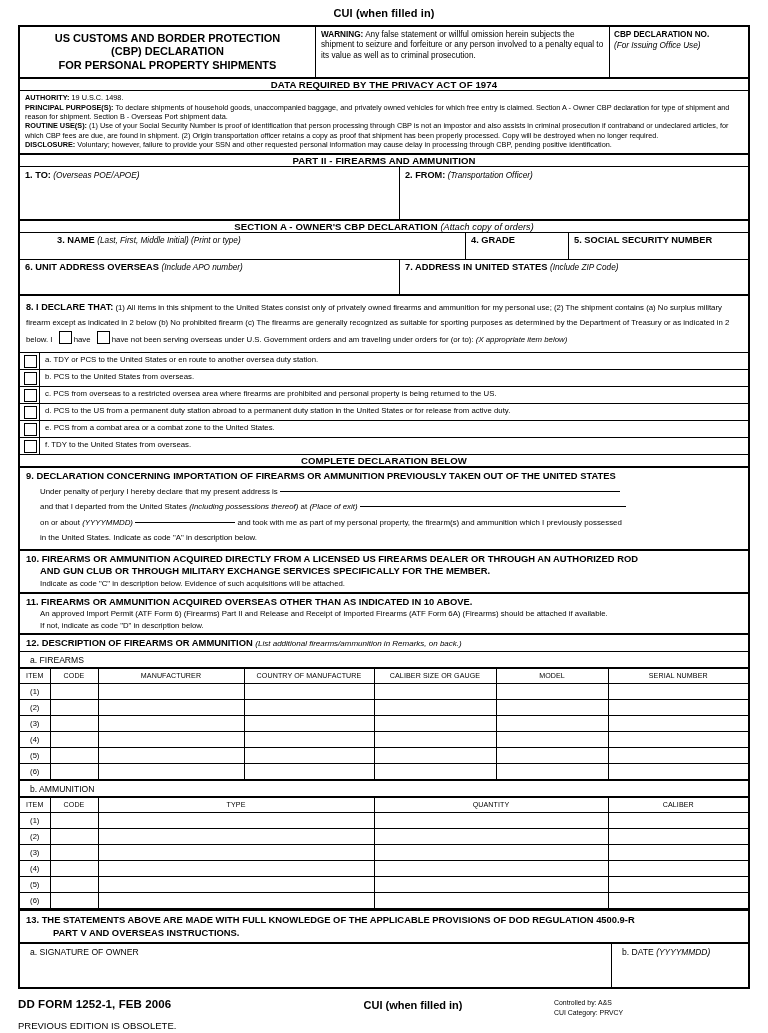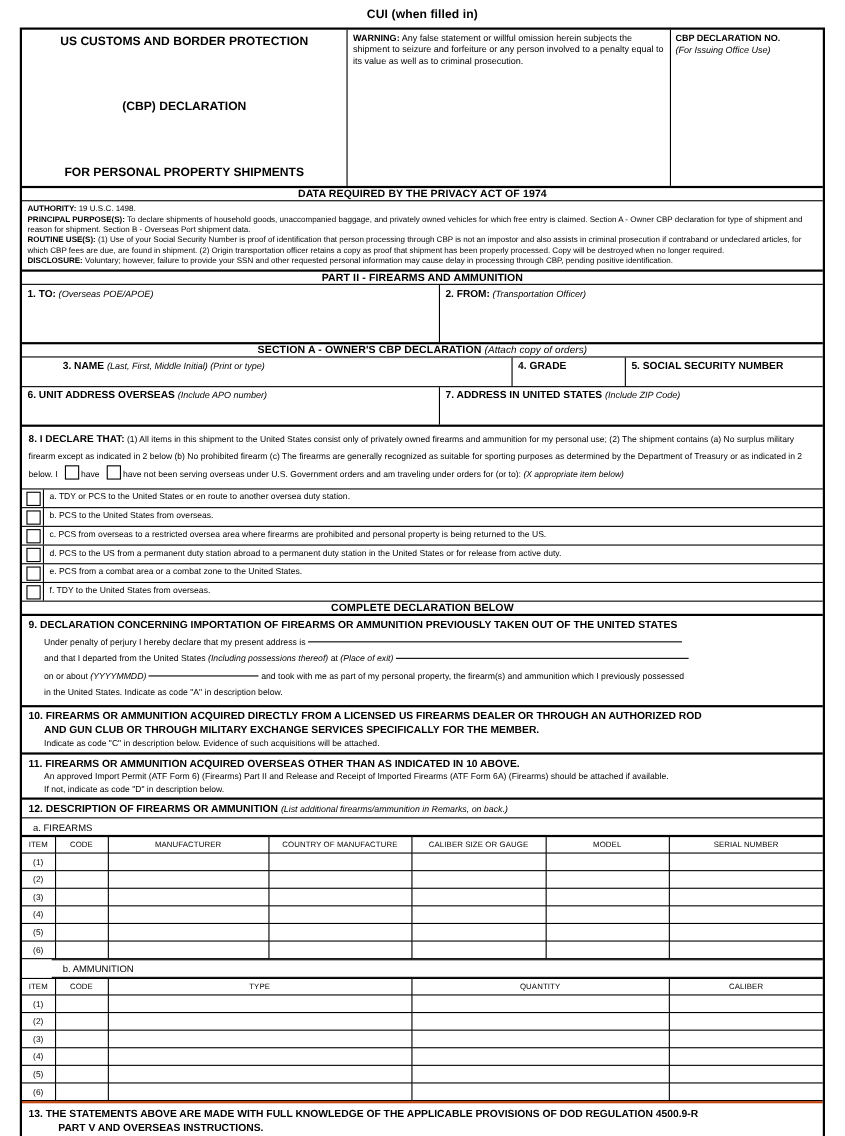--- a/index.html
+++ b/index.html
@@ -230,21 +230,21 @@
 </head>
 <body>
 
 <div class="page">
 
   <div class="cui-top">CUI (when filled in)</div>
 
   <div class="form">
 
     <div class="row bb2">
-      <div class="cell br title-block" style="width:296px;flex:0 0 296px;gap:46px;">
+      <div class="cell br title-block" style="width:296px;flex:0 0 296px;">
         <div>US CUSTOMS AND BORDER PROTECTION</div>
         <div>(CBP) DECLARATION</div>
         <div>FOR PERSONAL PROPERTY SHIPMENTS</div>
       </div>
       <div class="cell br warn-block" style="width:294px;flex:0 0 294px;">
         <b>WARNING:</b>
         <span>Any false statement or willful omission herein subjects the shipment to seizure and forfeiture or any person involved to a penalty equal to its value as well as to criminal prosecution.</span>
       </div>
       <div class="cell cbpno-block" style="flex:1;">
         <div>CBP DECLARATION NO.</div>
@@ -473,21 +473,21 @@
           <td></td>
           <td></td>
           <td></td>
           <td></td>
           <td></td>
           <td></td>
         </tr>
       </tbody>
     </table>
 
-    <div class="subband bb" style="border-top:1px solid #000;margin-left:27px;">b. AMMUNITION</div>
+    <div class="subband bb" style="border-top:1px solid #000;">b. AMMUNITION</div>
     <table class="grid">
       <colgroup>
         <col style="width:30px">
           <col style="width:48px">
           <col style="width:276px">
         <col style="width:234px">
           <col>
       </colgroup>
       <thead>
         <tr>
@@ -537,21 +537,21 @@
         <tr>
           <td class="itemno">(6)</td>
           <td></td>
           <td></td>
           <td></td>
           <td></td>
         </tr>
       </tbody>
     </table>
 
-    <div class="numhead" style="border-top:2px solid #c2410c;padding-top:3px;">13. THE STATEMENTS ABOVE ARE MADE WITH FULL KNOWLEDGE OF THE APPLICABLE PROVISIONS OF DOD REGULATION 4500.9-R</div>
+    <div class="numhead" style="border-top:2px solid #000000;padding-top:3px;">13. THE STATEMENTS ABOVE ARE MADE WITH FULL KNOWLEDGE OF THE APPLICABLE PROVISIONS OF DOD REGULATION 4500.9-R</div>
     <div class="numhead bb2" style="padding-left:33px;padding-top:0;padding-bottom:3px;">PART V AND OVERSEAS INSTRUCTIONS.</div>
 
     <div class="row">
       <div class="cell br sig-label" style="width:592px;flex:0 0 592px;height:43px;">
         <span>a. SIGNATURE OF OWNER</span>
       </div>
       <div class="cell sig-label" style="flex:1;height:43px;">
         <span>b. DATE</span>
         <span class="ital">(YYYYMMDD)</span>
       </div>

